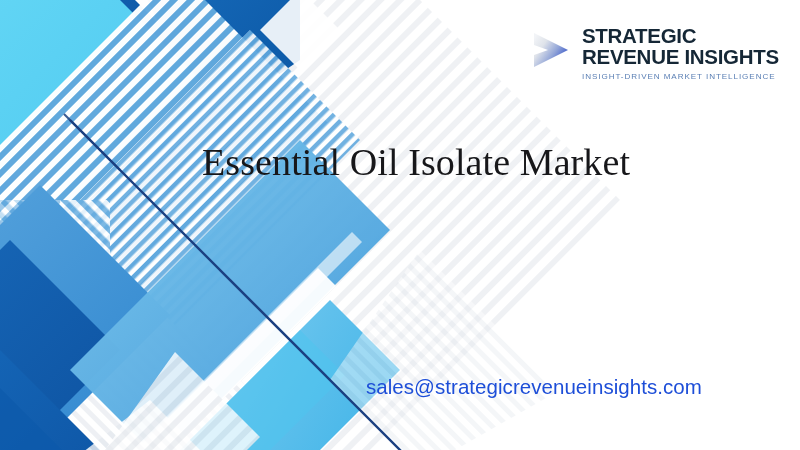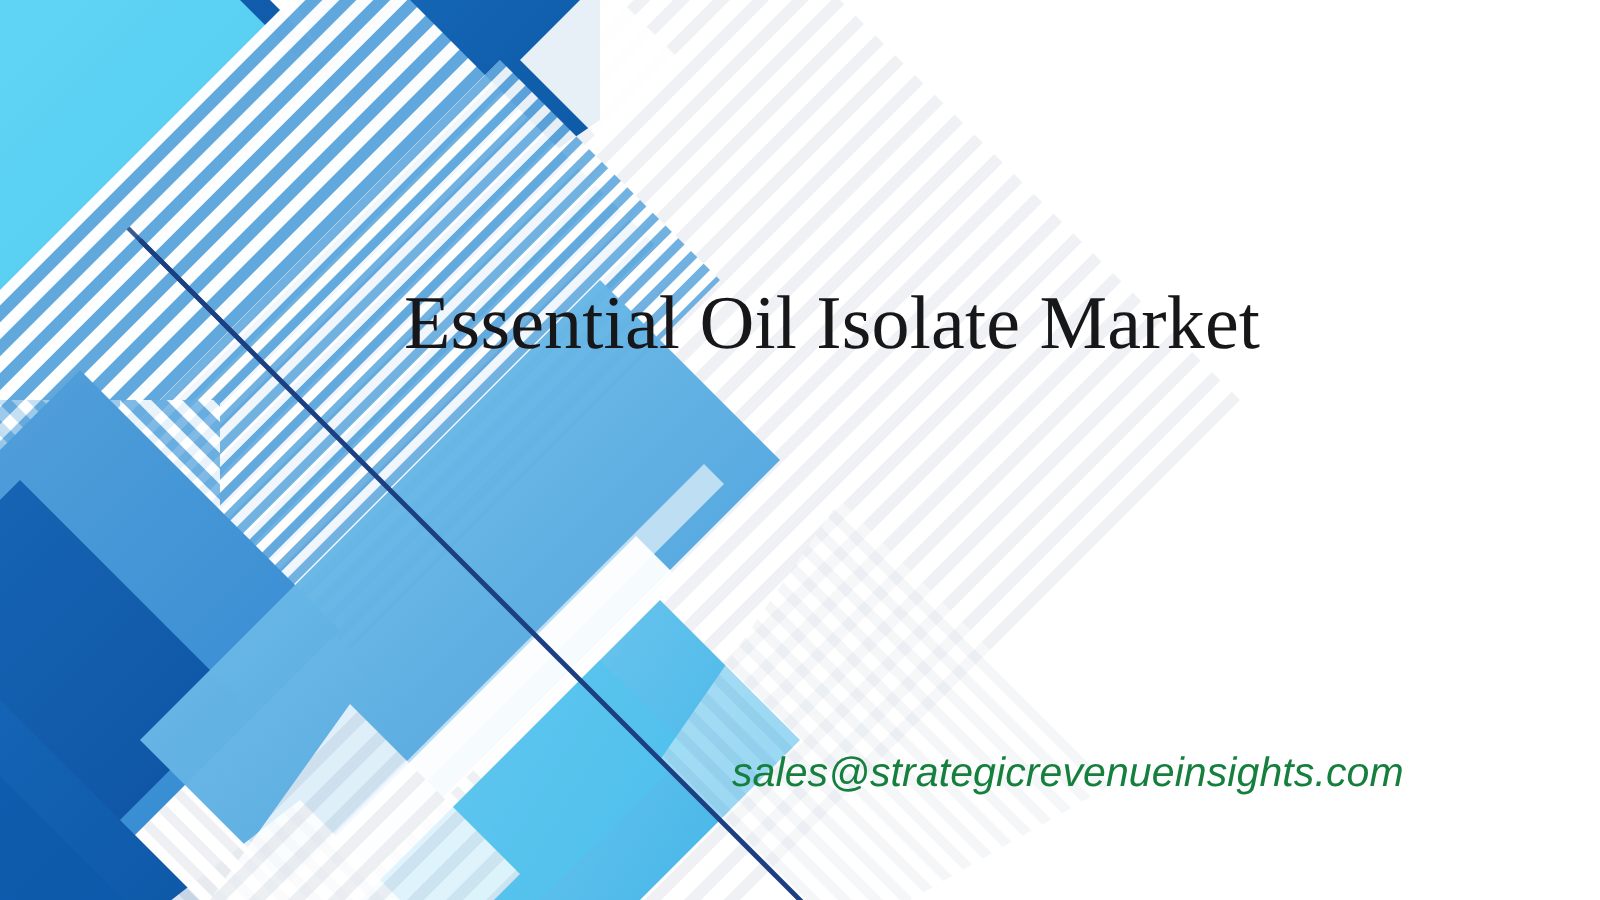--- a/index.html
+++ b/index.html
@@ -81,24 +81,23 @@
   }
 
   
   #email {
     position: absolute;
     left: 366px;
     top: 374px;
     font-family: "Liberation Sans", sans-serif;
     font-size: 20.5px;
     line-height: 26px;
-    color: #15803d;
+    color: #1d4ed8;
     white-space: nowrap;
     letter-spacing: 0.05px;
-    font-style: italic;
   }
 </style>
 </head>
 <body>
 
 <div id="slide">
 
   <svg id="artwork" width="800" height="450" viewBox="0 0 800 450" xmlns="http://www.w3.org/2000/svg">
     <defs>
 
@@ -200,18 +199,36 @@
 
       <polygon points="420,250 560,390 420,470 330,380" fill="url(#stripeGray)" opacity="0.45"></polygon>
 
       <line x1="70" y1="120" x2="470" y2="520" stroke="#1b3f80" stroke-width="2.4"></line>
       <line x1="64" y1="114" x2="120" y2="170" stroke="#1b3f80" stroke-width="2.2" opacity="0.85"></line>
 
       <polygon points="300,-10 340,30 300,70 260,30" fill="#ffffff" opacity="0.9"></polygon>
     </g>
   </svg>
 
+  <div id="logo">
+    <svg id="logo-mark" viewBox="0 0 48 48" xmlns="http://www.w3.org/2000/svg">
+      <defs>
+        <linearGradient id="chevGrad" x1="0" y1="0.15" x2="1" y2="0.85">
+          <stop offset="0%" stop-color="#f2f4f7"></stop>
+          <stop offset="28%" stop-color="#dfe3ea"></stop>
+          <stop offset="60%" stop-color="#93a6d8"></stop>
+          <stop offset="100%" stop-color="#1d3fc4"></stop>
+        </linearGradient>
+      </defs>
+      <path d="M6 7 L6 19 L20 24 L6 29 L6 41 L40 24 Z" fill="url(#chevGrad)"></path>
+    </svg>
+    <div id="logo-text-wrap">
+      <div class="logo-line">STRATEGIC</div>
+      <div class="logo-line">REVENUE INSIGHTS</div>
+      <div id="logo-tagline">INSIGHT-DRIVEN MARKET INTELLIGENCE</div>
+    </div>
+  </div>
 
   <div id="title">Essential Oil Isolate Market</div>
 
   <div id="email">sales@strategicrevenueinsights.com</div>
 
 </div>
 
 </body></html>

